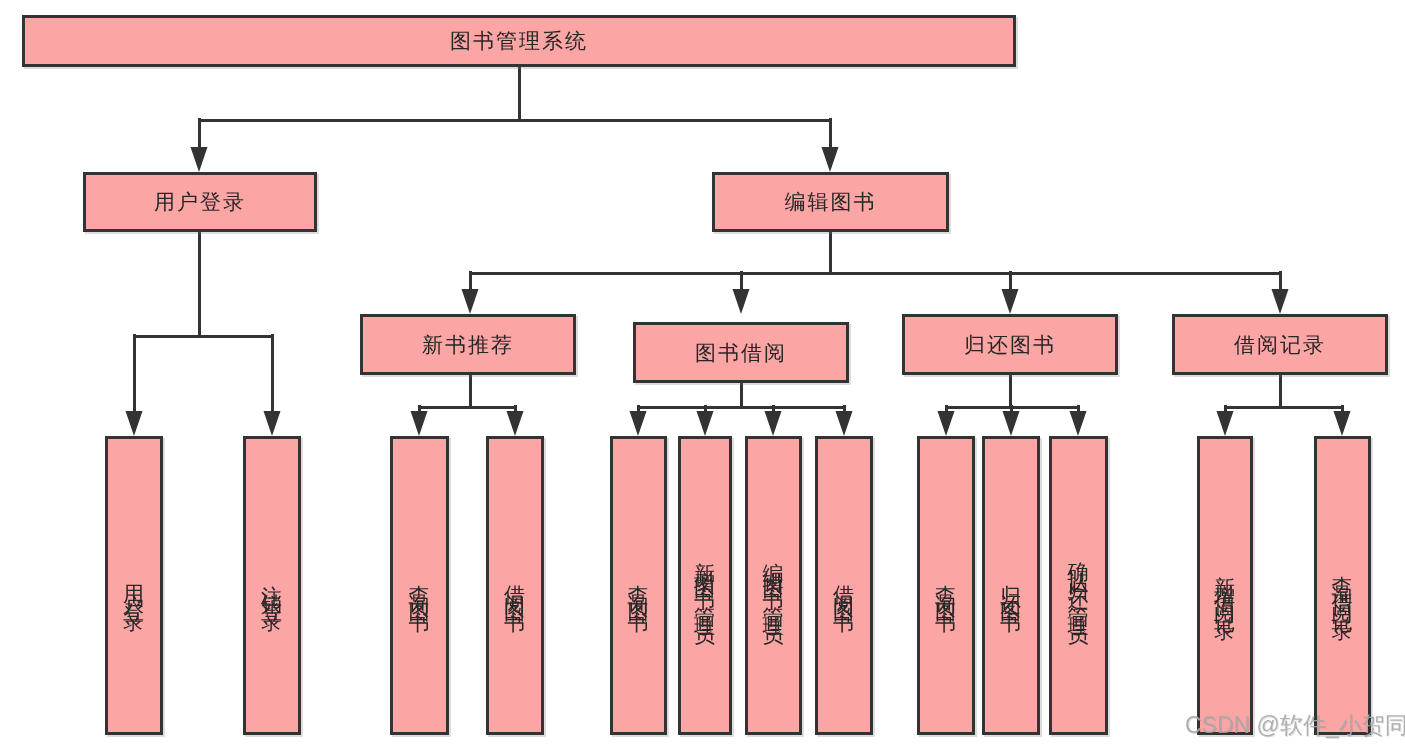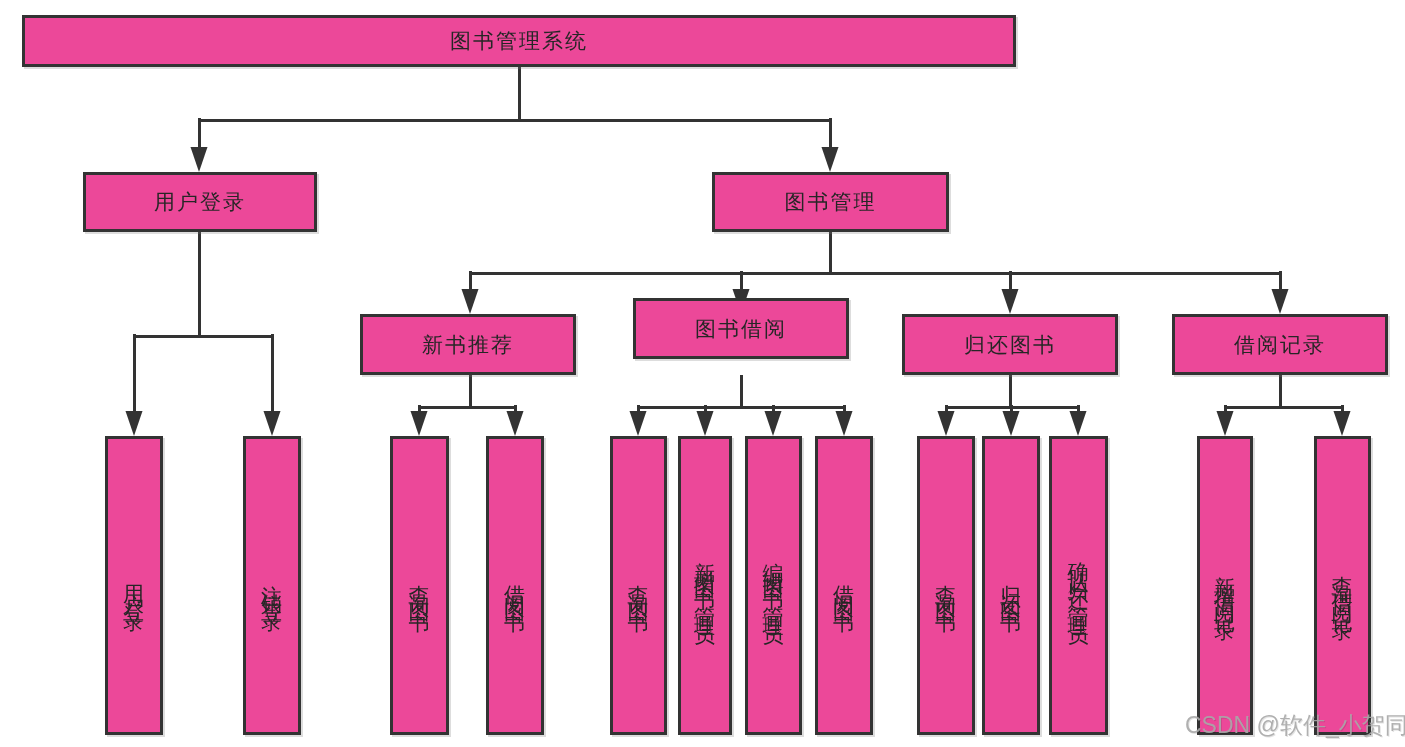--- a/index.html
+++ b/index.html
@@ -11,34 +11,34 @@
     width:1405px;height:747px;background:var(--background);
     font-family:"Liberation Sans","DejaVu Sans",sans-serif;
     overflow:hidden;position:relative;
   }
   #canvas{position:relative;width:1405px;height:747px;}
   #connectors{position:absolute;left:0;top:0;width:1405px;height:747px;pointer-events:none;}
   #connectors path{stroke:var(--line);stroke-width:3;fill:none;shape-rendering:crispEdges;}
   #connectors polygon{fill:var(--line);stroke:none;}
   .node{
     position:absolute;box-sizing:border-box;border:3px solid var(--border);
-    background:#ec4899;display:flex;align-items:center;justify-content:center;
+    background:#fca5a5;display:flex;align-items:center;justify-content:center;
     color:var(--text);box-shadow:2px 2px 0 rgba(120,120,120,.25);
   }
   .hlabel{font-size:21px;letter-spacing:2px;white-space:nowrap;}
   .vtext{
     writing-mode:vertical-rl;text-orientation:mixed;
     font-size:21px;letter-spacing:9px;line-height:1;white-space:nowrap;
   }
   
   #n-root{left:22px;top:15px;width:994px;height:52px;}
   #n-user-login{left:83px;top:172px;width:234px;height:60px;}
   #n-book-mgmt{left:712px;top:172px;width:237px;height:60px;}
   #n-new-book{left:360px;top:314px;width:216px;height:61px;}
-  #n-book-borrow{left:633px;top:298px;width:216px;height:61px;}
+  #n-book-borrow{left:633px;top:322px;width:216px;height:61px;}
   #n-current-borrow{left:902px;top:314px;width:216px;height:61px;}
   #n-borrow-record{left:1172px;top:314px;width:216px;height:61px;}
   #l-login{left:105px;top:436px;width:58px;height:299px;}
   #l-logout{left:243px;top:436px;width:58px;height:299px;}
   #l-nb-query{left:390px;top:436px;width:59px;height:299px;}
   #l-nb-borrow{left:486px;top:436px;width:58px;height:299px;}
   #l-bb-query{left:610px;top:436px;width:57px;height:299px;}
   #l-bb-add{left:678px;top:436px;width:54px;height:299px;}
   #l-bb-edit{left:745px;top:436px;width:57px;height:299px;}
   #l-bb-borrow{left:815px;top:436px;width:58px;height:299px;}
@@ -84,21 +84,21 @@
     <polygon points="937.5,411 954.5,411 946,436"></polygon>
     <polygon points="1002.5,411 1019.5,411 1011,436"></polygon>
     <polygon points="1069.5,411 1086.5,411 1078,436"></polygon>
     <polygon points="1216.5,411 1233.5,411 1225,436"></polygon>
     <polygon points="1333.5,411 1350.5,411 1342,436"></polygon>
   </svg>
 
   <div class="node hlabel" id="n-root">图书管理系统</div>
 
   <div class="node hlabel" id="n-user-login">用户登录</div>
-  <div class="node hlabel" id="n-book-mgmt">图书管理</div>
+  <div class="node hlabel" id="n-book-mgmt">编辑图书</div>
 
   <div class="node hlabel" id="n-new-book">新书推荐</div>
   <div class="node hlabel" id="n-book-borrow">图书借阅</div>
   <div class="node hlabel" id="n-current-borrow">归还图书</div>
   <div class="node hlabel" id="n-borrow-record">借阅记录</div>
 
   <div class="node" id="l-login">
     <span class="vtext">用户登录</span>
   </div>
   <div class="node" id="l-logout">

